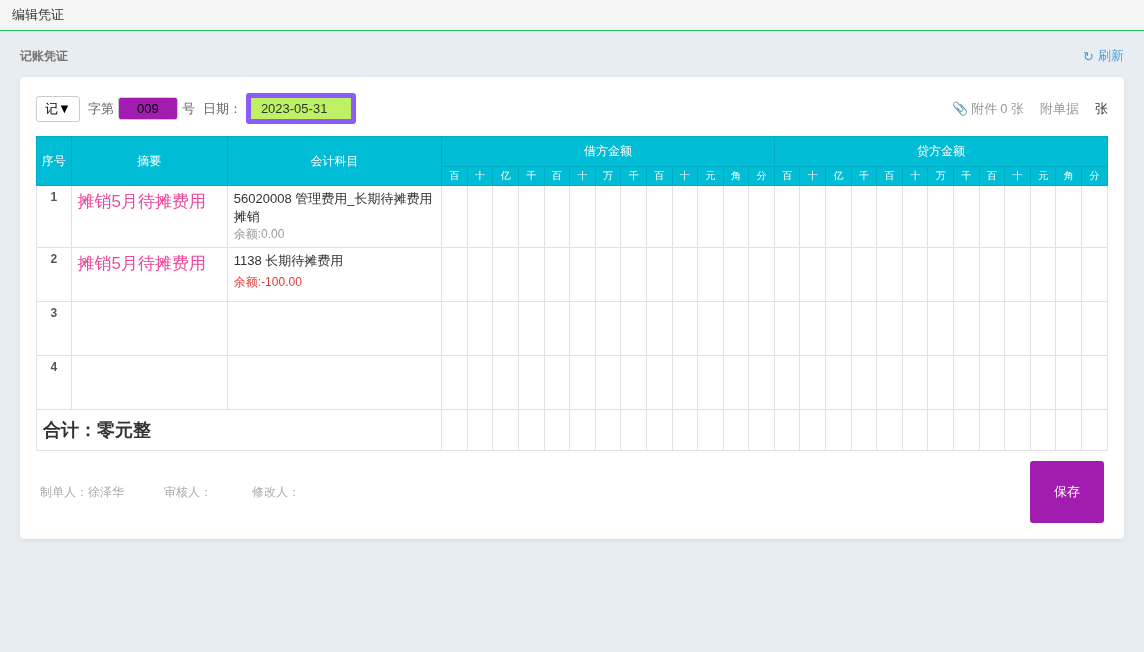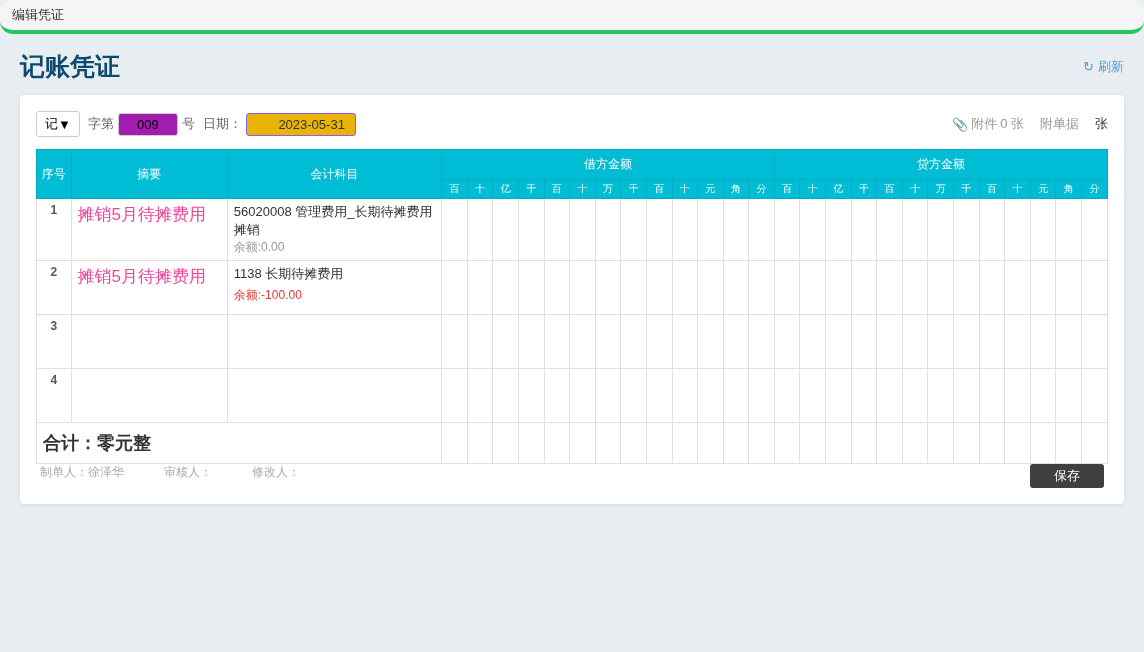--- a/index.html
+++ b/index.html
@@ -6,42 +6,41 @@
     body {
       font-family: "Microsoft YaHei", "PingFang SC", sans-serif;
       font-size: 13px;
       background: #e8edf2;
       width: 1144px;
       height: 652px;
       overflow: hidden;
     }
     .title-bar {
       background: #f5f5f5;
-      border-bottom: 4px solid #22c55e;
+      border-bottom: 1px solid #22c55e;
       padding: 6px 12px;
       font-size: 13px;
       color: #333;
-      border-radius: 13px;
     }
     .main-area {
       padding: 16px 20px;
       background: #e8edf2;
       height: calc(652px - 32px);
       overflow: hidden;
     }
     .page-header {
       display: flex;
       align-items: center;
       justify-content: space-between;
       margin-bottom: 12px;
     }
     .page-title {
-      font-size: 25px;
+      font-size: 12px;
       font-weight: bold;
-      color: #0c4a6e;
+      color: #737373;
     }
     .refresh-btn {
       color: #4a9fd4;
       cursor: pointer;
       font-size: 13px;
       display: flex;
       align-items: center;
       gap: 4px;
       background: none;
       border: none;
@@ -80,28 +79,27 @@
     .input-field {
       border: 1px solid #ccc;
       border-radius: 3px;
       padding: 3px 8px;
       font-size: 13px;
       width: 60px;
       text-align: center;
       background: #a21caf;
     }
     .date-field {
-      border: 1px solid #8b5cf6;
+      border: 5px solid #8b5cf6;
       border-radius: 3px;
       padding: 3px 10px;
       font-size: 13px;
-      background: #eab308;
+      background: #bef264;
       color: #333;
       width: 110px;
-      text-align: right;
     }
     .toolbar-right {
       margin-left: auto;
       display: flex;
       align-items: center;
       gap: 16px;
     }
     .attachment-link {
       color: #999;
       font-size: 13px;
@@ -177,35 +175,37 @@
       background: #fff;
       border-top: 1px solid #ccc;
       padding: 8px 6px;
     }
     .total-label {
       font-size: 18px;
       color: #333;
     }
     .footer-bar {
       display: flex;
+      align-items: center;
       justify-content: space-between;
+      margin-top: 10px;
       padding: 0 4px;
     }
     .footer-info {
       display: flex;
       gap: 40px;
       color: #aaa;
       font-size: 12px;
     }
     .save-btn {
-      background: #404040;
+      background: #a21caf;
       color: #fff;
       border: none;
       border-radius: 3px;
-      padding: 3px 24px;
+      padding: 22px 24px;
       font-size: 13px;
       cursor: pointer;
     }
     .th-group-row th {
       border: 1px solid #00acc1;
     }
     .digit-header-row th {
       background: #00bcd4;
       color: #fff;
       font-size: 10px;

